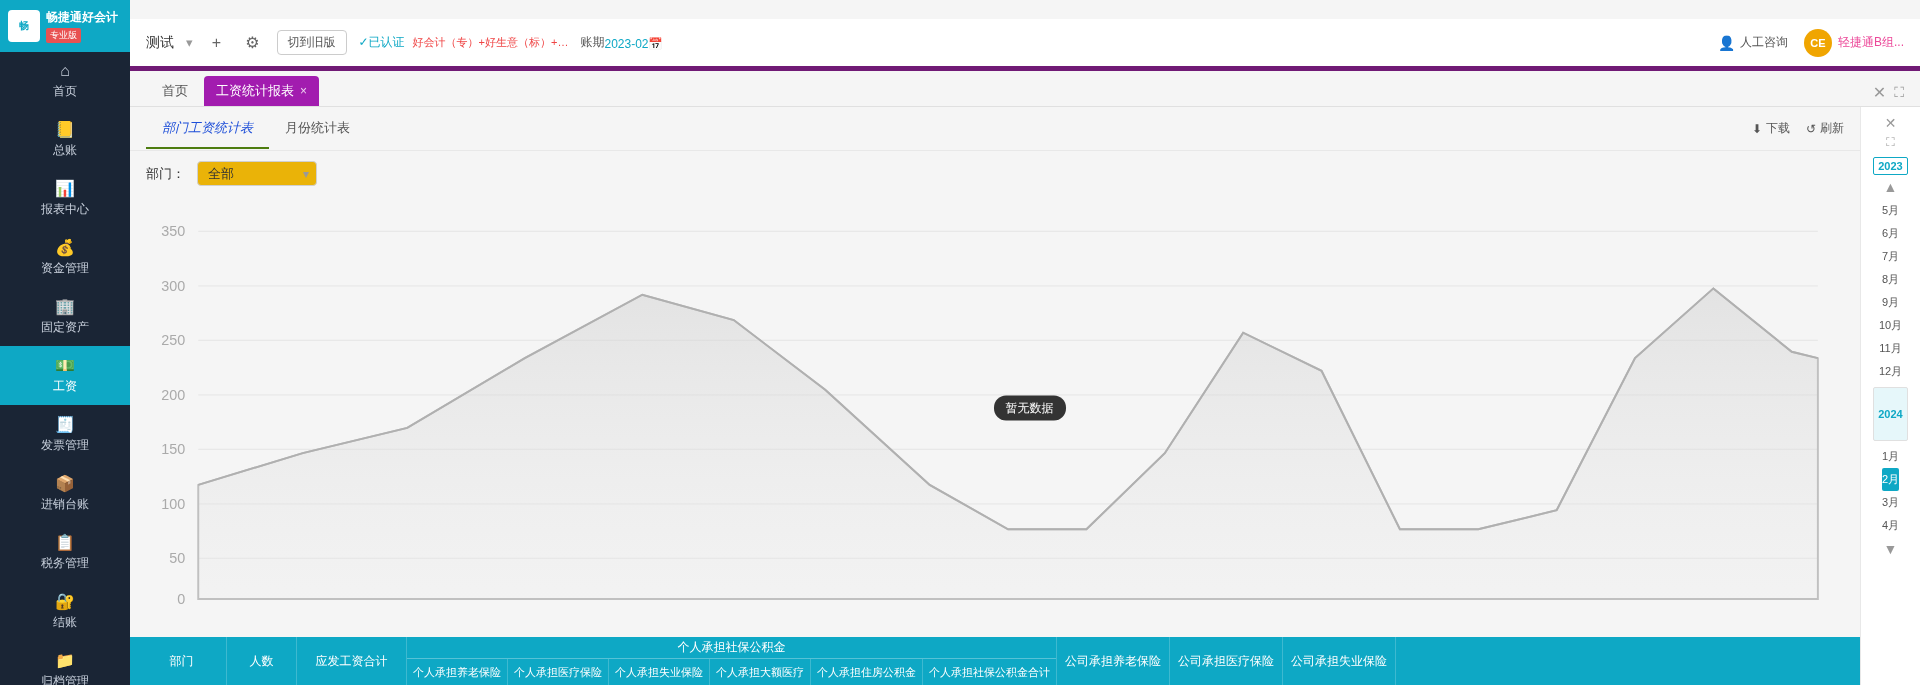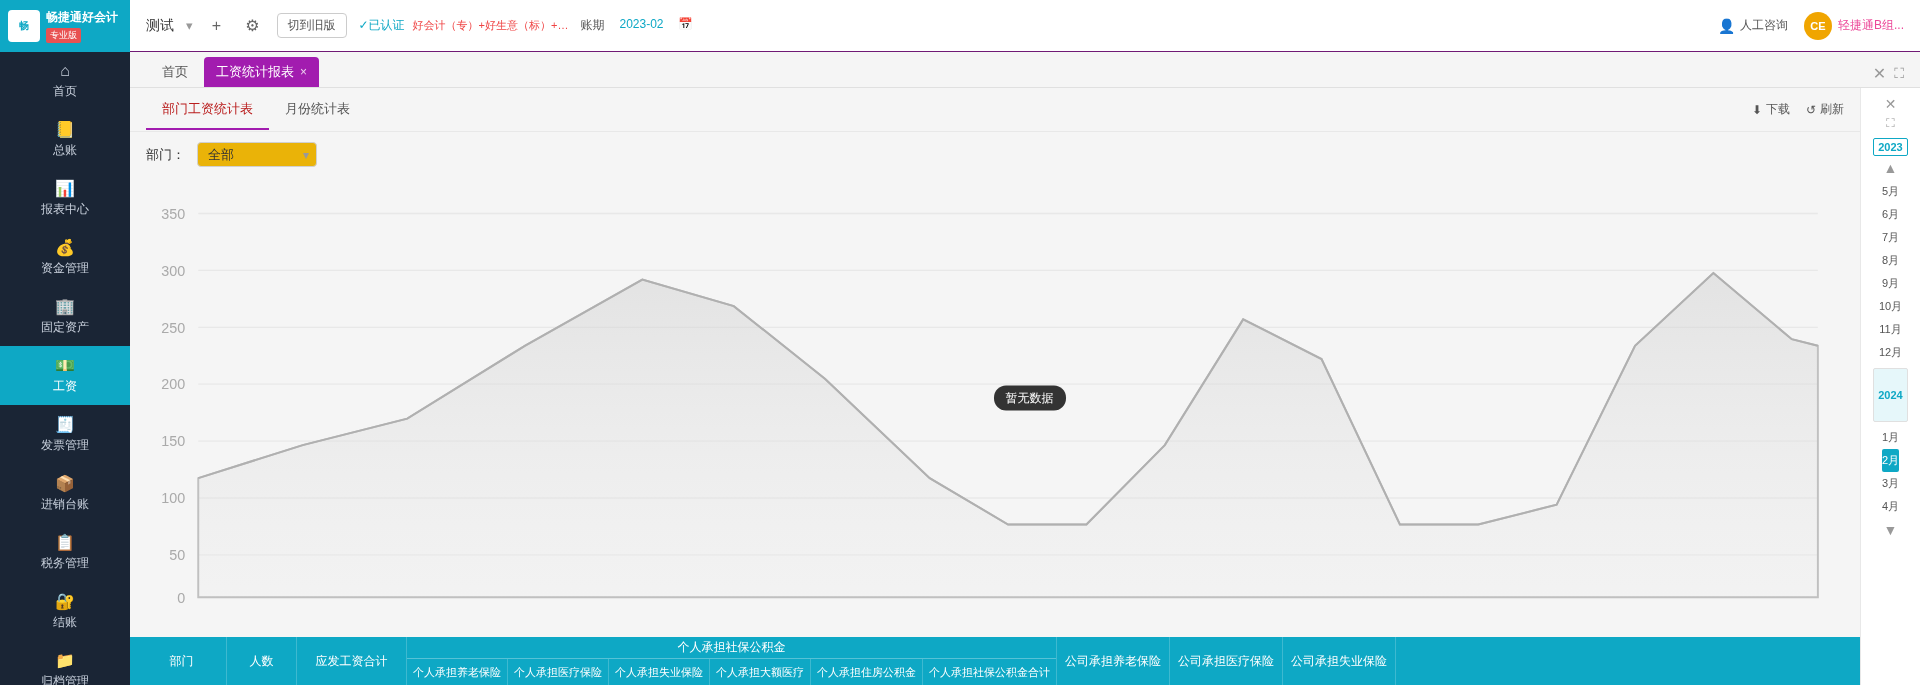--- a/index.html
+++ b/index.html
@@ -72,23 +72,24 @@
       overflow: hidden;
     }
 
     
     .topbar {
       background: white;
       height: 52px;
       display: flex;
       align-items: center;
       padding: 12px 16px;
-      border-bottom: 1px solid #701a75;
+      border-bottom: 5px solid #701a75;
       gap: 12px;
       flex-shrink: 0;
+      margin-top: 19px;
     }
     .topbar-title {
       font-size: 14px;
       color: #333;
       font-weight: 500;
     }
     .topbar-arrow {
       color: #999;
       cursor: pointer;
     }
@@ -112,22 +113,22 @@
       align-items: center;
       gap: 8px;
       color: #0ea8c5;
       font-size: 12px;
     }
     .topbar-status span { color: #555; }
     .topbar-period {
       color: #555;
       font-size: 12px;
       display: flex;
-      align-items: flex-start;
-      gap: 15px;
+      align-items: flex-end;
+      gap: 0;
     }
     .topbar-right {
       margin-left: auto;
       display: flex;
       align-items: center;
       gap: 16px;
     }
     .service-btn {
       display: flex; align-items: center; gap: 4px;
       color: #555; font-size: 12px; cursor: pointer;
@@ -186,23 +187,24 @@
     }
     .subtabs-left { display: flex; gap: 0; }
     .subtab {
       padding: 10px 16px;
       font-size: 13px;
       color: #555;
       cursor: pointer;
       border-bottom: 2px solid transparent;
     }
     .subtab.active {
-      color: #b91c1c;
-      border-bottom: 2px solid #a21caf;
+      color: #1d4ed8;
+      border-bottom: 2px solid #4d7c0f;
       font-weight: 500;
+      font-style: italic;
     }
     .subtabs-right {
       display: flex;
       gap: 16px;
       align-items: center;
     }
     .action-btn {
       display: flex; align-items: center; gap: 4px;
       color: #555; font-size: 12px; cursor: pointer;
     }

